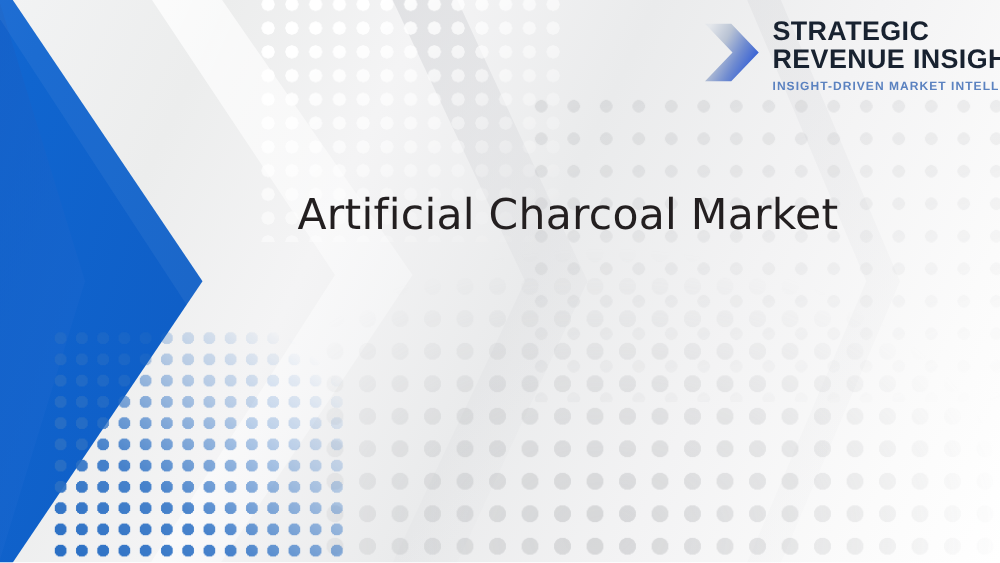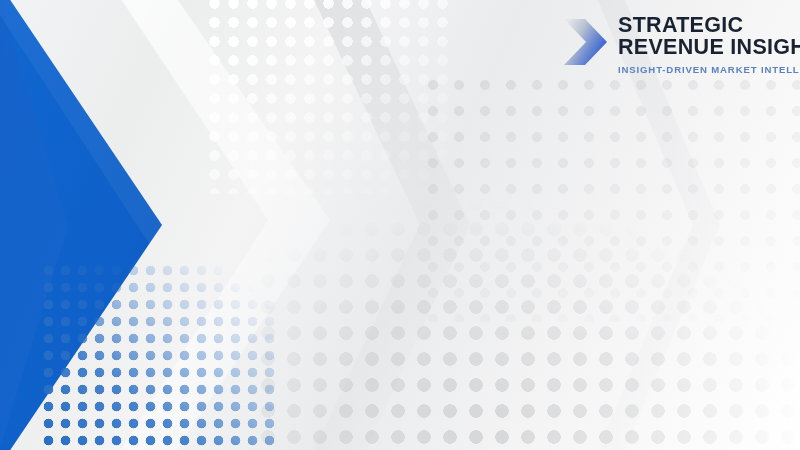--- a/index.html
+++ b/index.html
@@ -195,15 +195,16 @@
       </defs>
       <path d="M1,2 L22,2 L44,25 L22,48 L1,48 L23,25 Z" fill="url(#gradMark)"></path>
     </svg>
     <div id="logo-text">
       <div class="logo-line">STRATEGIC</div>
       <div class="logo-line">REVENUE INSIGHTS</div>
       <div id="logo-tagline">INSIGHT-DRIVEN MARKET INTELLIGENCE</div>
     </div>
   </div>
 
+  <div id="title">Artificial Charcoal Market</div>
 
 
 </div>
 
 </body></html>

